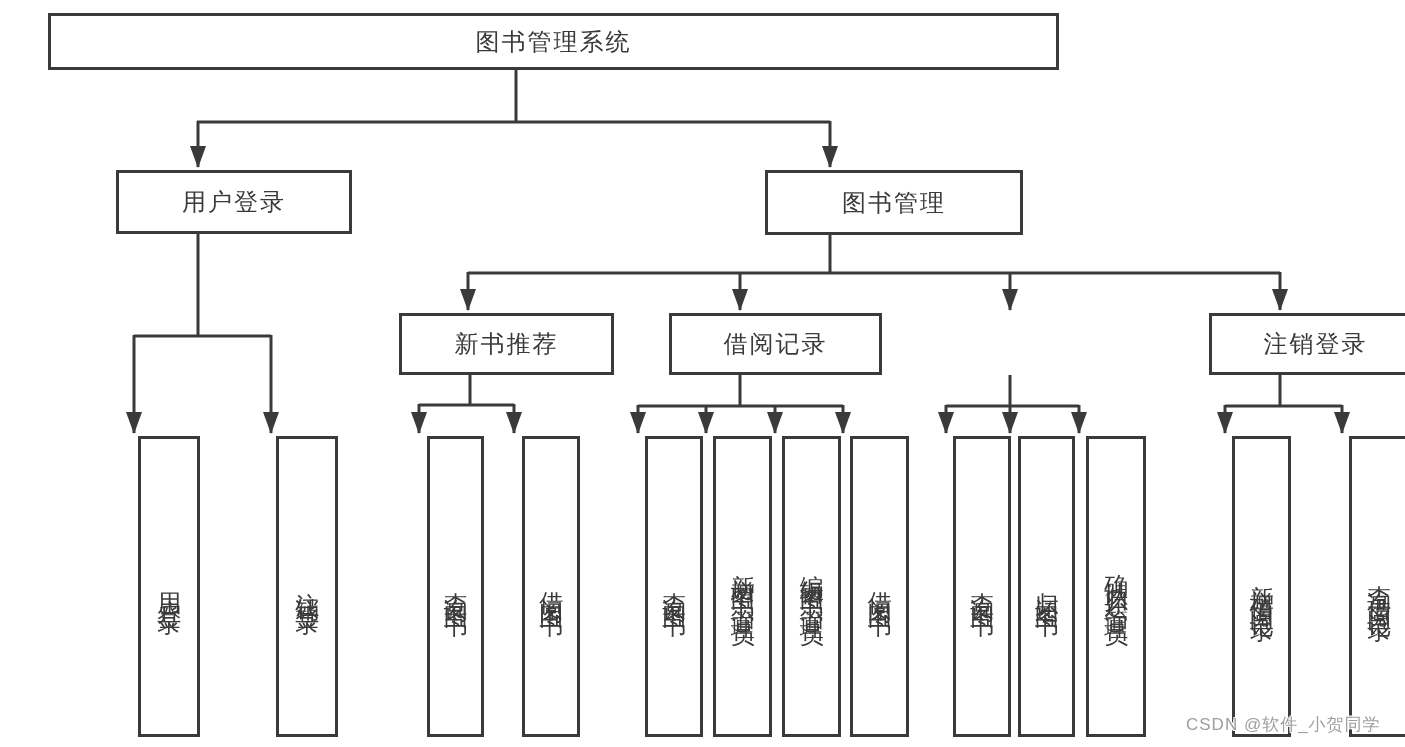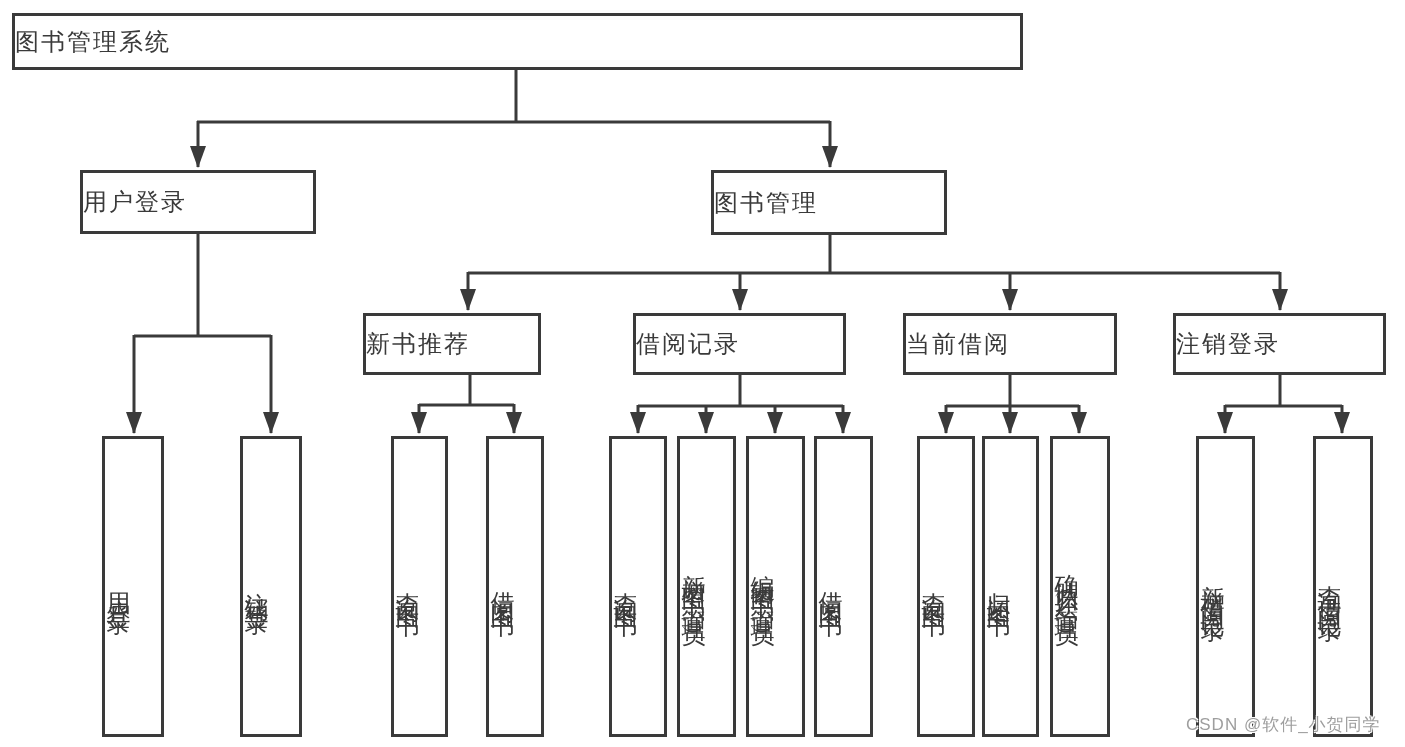--- a/index.html
+++ b/index.html
@@ -21,22 +21,23 @@
     top: 0;
     pointer-events: none;
   }
   .node {
     position: absolute;
     box-sizing: border-box;
     border: 3px solid #3a3a3a;
     background: #ffffff;
     display: flex;
     align-items: center;
-    justify-content: flex-start;
+    justify-content: center;
     color: #3a3a3a;
+    margin-left: 36px;
   }
   .node.h span {
     font-size: 24px;
     letter-spacing: 2px;
     white-space: nowrap;
   }
   .node.v span {
     writing-mode: vertical-rl;
     text-orientation: mixed;
     font-size: 24px;
@@ -104,32 +105,29 @@
     </g>
   </svg>
 
   <div class="node h" style="left:12px;top:13px;width:1011px;height:57px">
     <span>图书管理系统</span>
   </div>
 
   <div class="node h" style="left:80px;top:170px;width:236px;height:64px">
     <span>用户登录</span>
   </div>
-  <div class="node h" style="left:711px;top:170px;width:236px;height:65px">
+  <div class="node h" style="left:729px;top:170px;width:258px;height:65px">
     <span>图书管理</span>
   </div>
 
-  <div class="node h" style="left:363px;top:313px;width:178px;height:62px">
+  <div class="node h" style="left:363px;top:313px;width:215px;height:62px">
     <span>新书推荐</span>
   </div>
   <div class="node h" style="left:633px;top:313px;width:213px;height:62px">
     <span>借阅记录</span>
-  </div>
-  <div class="node h" style="left:903px;top:313px;width:214px;height:62px">
-    <span>当前借阅</span>
   </div>
   <div class="node h" style="left:1173px;top:313px;width:213px;height:62px">
     <span>注销登录</span>
   </div>
 
   <div class="node v" style="left:102px;top:436px;width:62px;height:301px">
     <span>用户登录</span>
   </div>
   <div class="node v" style="left:240px;top:436px;width:62px;height:301px">
     <span>注销登录</span>

